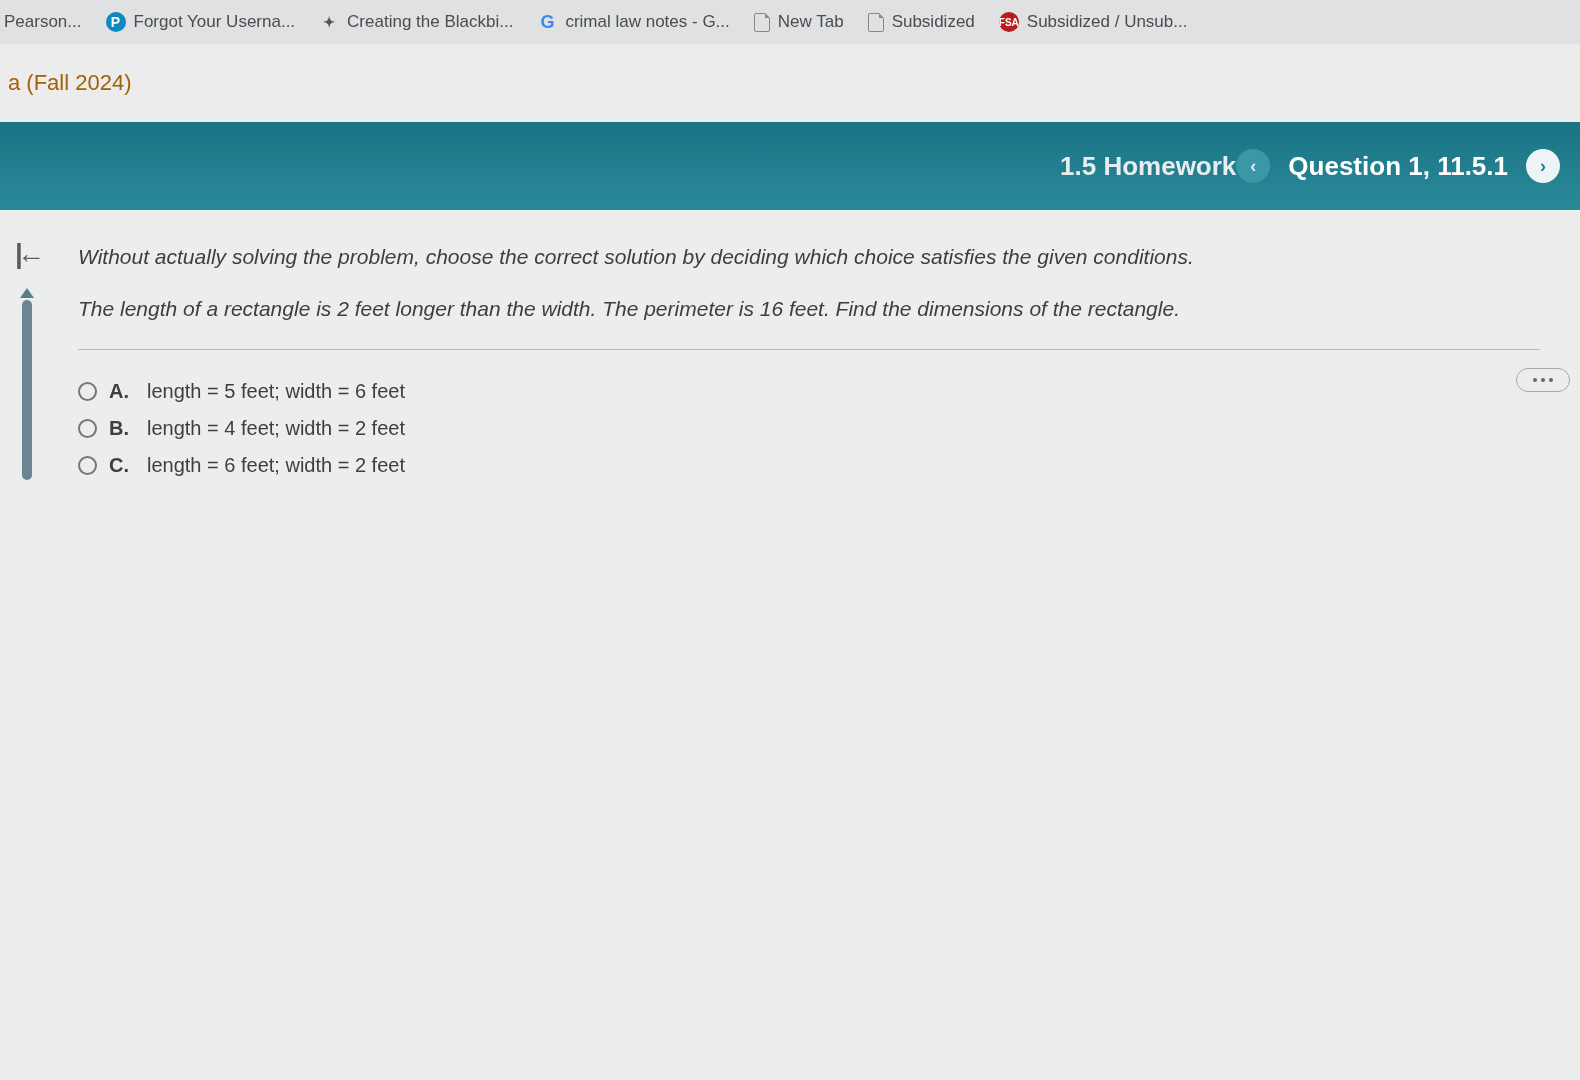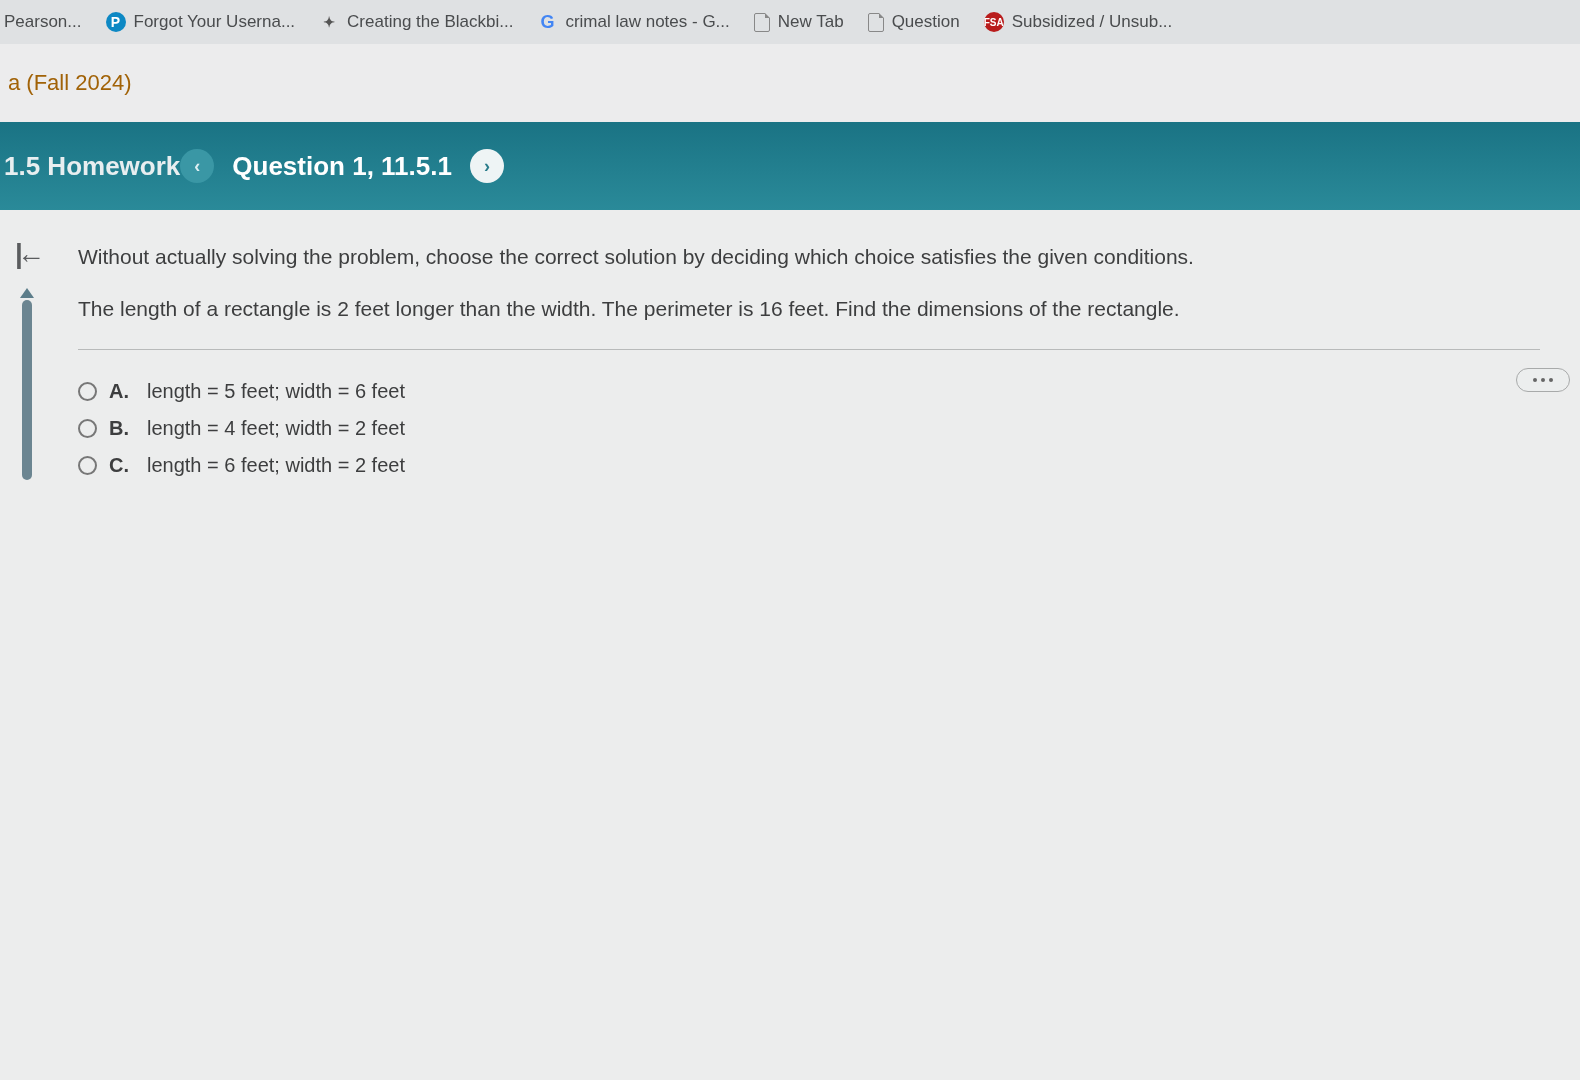--- a/index.html
+++ b/index.html
@@ -52,21 +52,21 @@
       background: #ececed;
       display:flex; align-items:center;
       padding: 0 8px;
       font-size: 22px;
       color:#a16207;
     }
     .header-bar {
       height: 88px;
       background: #1c7b8a;
       background: linear-gradient(180deg,#1a7384 0%,#2a8a99 100%);
-      display:flex; align-items:center; justify-content:flex-start;
+      display:flex; align-items:center; justify-content:flex-end;
       padding: 0 20px 0 0;
       color:#fff;
     }
     .hw-title {
       font-size: 26px;
       font-weight:bold;
       color:#e8eef0;
       padding-left:4px;
     }
     .question-nav {
@@ -110,21 +110,21 @@
       flex:1;
       padding: 30px 40px 30px 24px;
       color:#333;
       position:relative;
     }
     .problem-text {
       font-size:21px;
       color:#3d3e3f;
       line-height:1.6;
     }
-    .problem-text p { margin-bottom:18px; }
+    .problem-text p { margin-bottom:18px;font-style:italic; }
     .divider {
       border:none; border-top:1px solid #b8baba;
       margin: 24px 0 30px 0;
     }
     .more-pill {
       position:absolute;
       right:10px;
       top:158px;
       width:54px; height:24px;
       border:1px solid #a8aaaa;
@@ -168,21 +168,21 @@
   <div class="bookmark">
     <span class="favicon google">G</span>
     <span>crimal law notes - G...</span>
   </div>
   <div class="bookmark">
     <span class="favicon doc"></span>
     <span>New Tab</span>
   </div>
   <div class="bookmark">
     <span class="favicon doc"></span>
-    <span>Question</span>
+    <span>Subsidized</span>
   </div>
   <div class="bookmark">
     <span class="favicon fsa">FSA</span>
     <span>Subsidized / Unsub...</span>
   </div>
 </div>
 
 <div class="course-bar">
   <span>a (Fall 2024)</span>
 </div>

